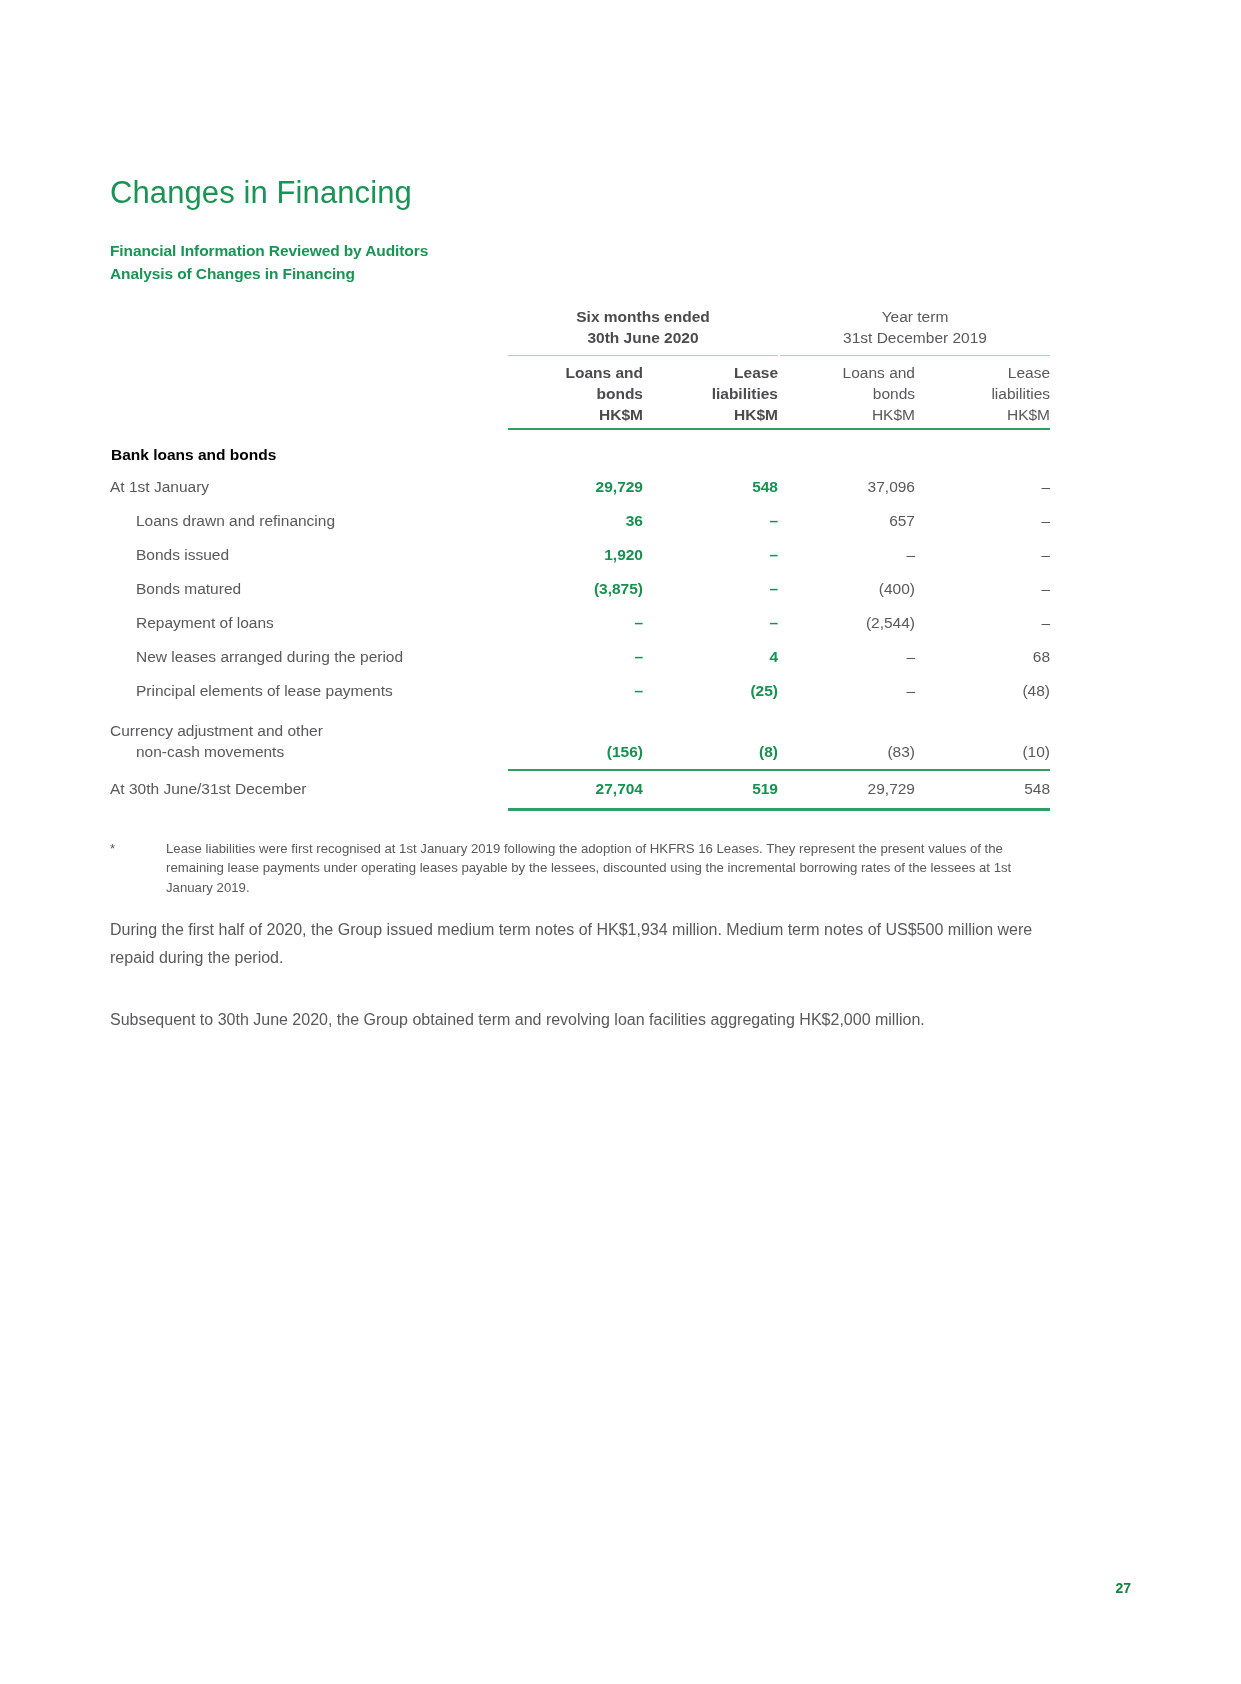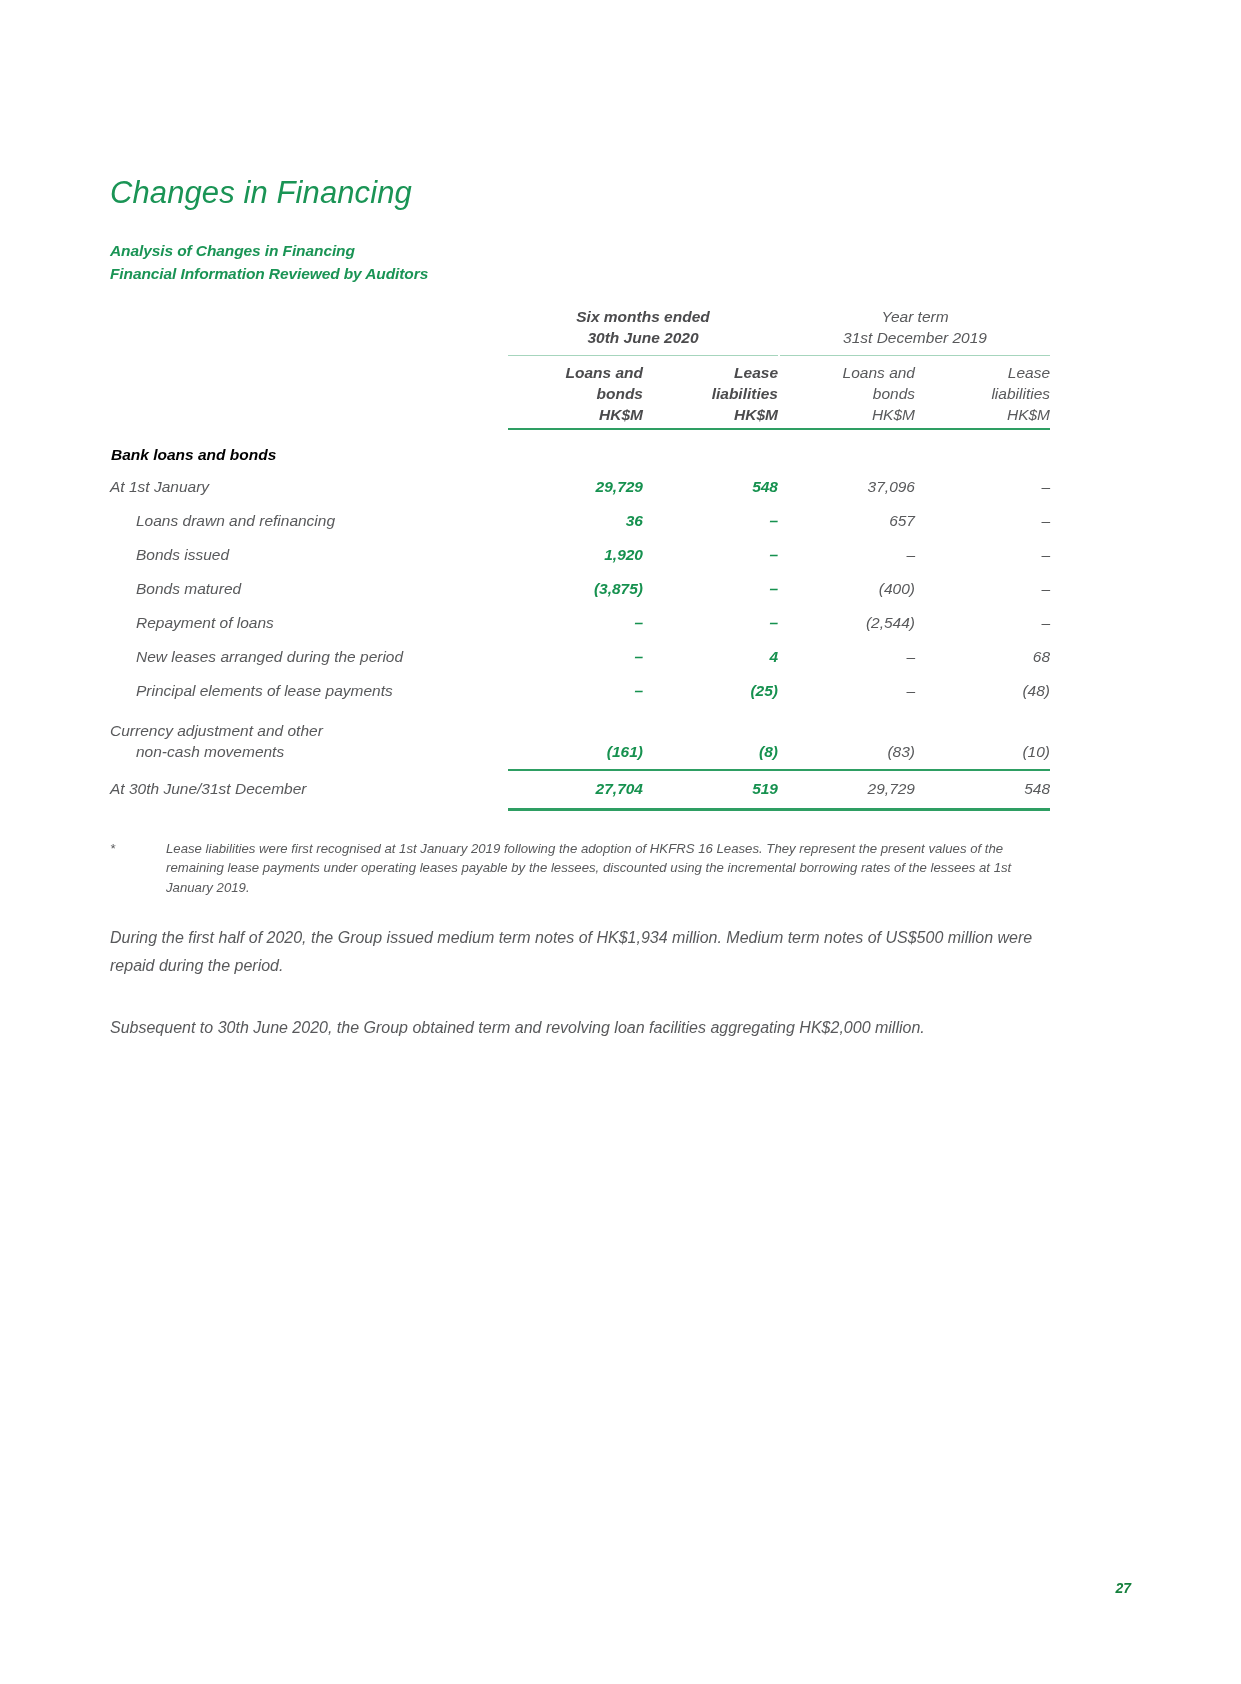--- a/index.html
+++ b/index.html
@@ -15,21 +15,20 @@
     color: #58595b;
     -webkit-font-smoothing: antialiased;
   }
 
   .page {
     position: absolute;
     left: 0; top: 0;
     width: 1241px;
     height: 1684px;
     overflow: hidden;
-    font-style: italic;
   }
 
   .content {
     position: absolute;
     left: 110px;
     top: 176px;
     width: 940px;
   }
 
   
@@ -158,21 +157,21 @@
     width: 940px;
   }
   .footnote .mark {
     width: 20px;
     flex: 0 0 20px;
   }
   .footnote .ftext { flex: 1 1 auto; margin-left: 36px; }
 
   
   .body-para {
-    margin-top: 26px;
+    margin-top: 18px;
     font-size: 16px;
     line-height: 1.75;
     color: #58595b;
     width: 940px;
   }
   .body-para.second { margin-top: 34px; }
 
   
   .page-number {
     position: absolute;
@@ -185,22 +184,22 @@
 </style>
 </head>
 <body>
 
 <div class="page">
   <div class="content">
 
     <h1 class="page-title">Changes in Financing</h1>
 
     <div class="subtitle-block">
+      <div class="subtitle">Financial Information Reviewed by Auditors</div>
       <div class="subtitle">Analysis of Changes in Financing</div>
-      <div class="subtitle">Financial Information Reviewed by Auditors</div>
     </div>
 
     <table class="fin">
       <colgroup>
         <col class="c-label">
         <col class="c-num">
         <col class="c-num">
         <col class="c-gap">
         <col class="c-num">
         <col class="c-num">
@@ -329,21 +328,21 @@
         <td></td>
         <td class="num prev">–</td>
         <td class="num prev">(48)</td>
       </tr>
 
       <tr>
         <td class="label hang">
           <span>Currency adjustment and other</span>
           <span class="l2">non-cash movements</span>
         </td>
-        <td class="num cur hang">(161)</td>
+        <td class="num cur hang">(156)</td>
         <td class="num cur hang">(8)</td>
         <td></td>
         <td class="num prev hang">(83)</td>
         <td class="num prev hang">(10)</td>
       </tr>
 
       <tr>
         <td class="rule-cell"></td>
         <td class="rule-cell" colspan="5">
               <div class="rule-strong"></div>

